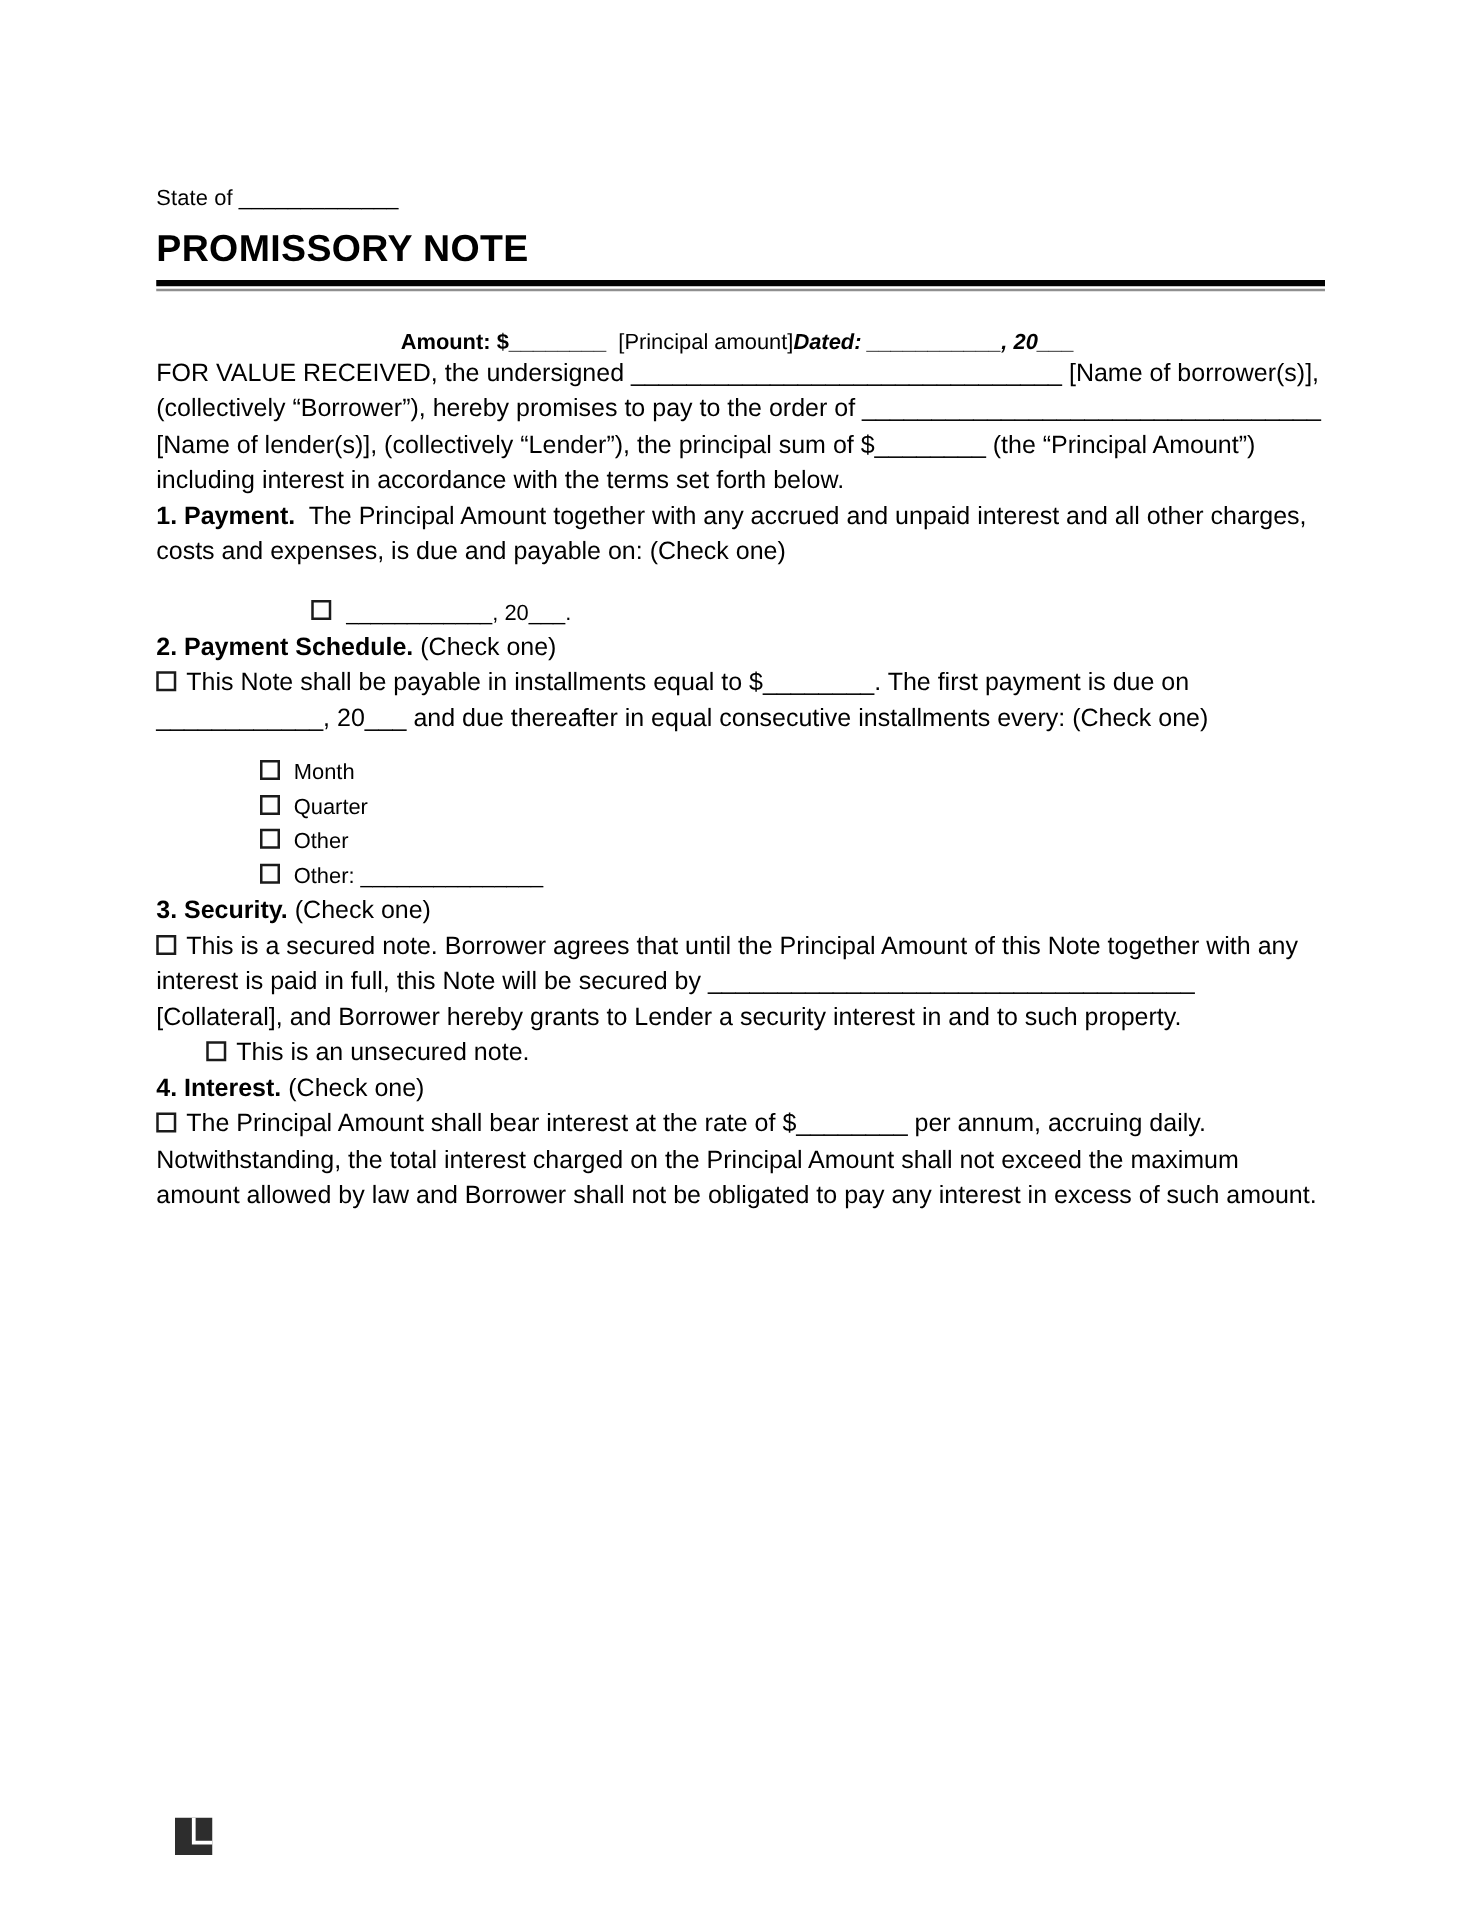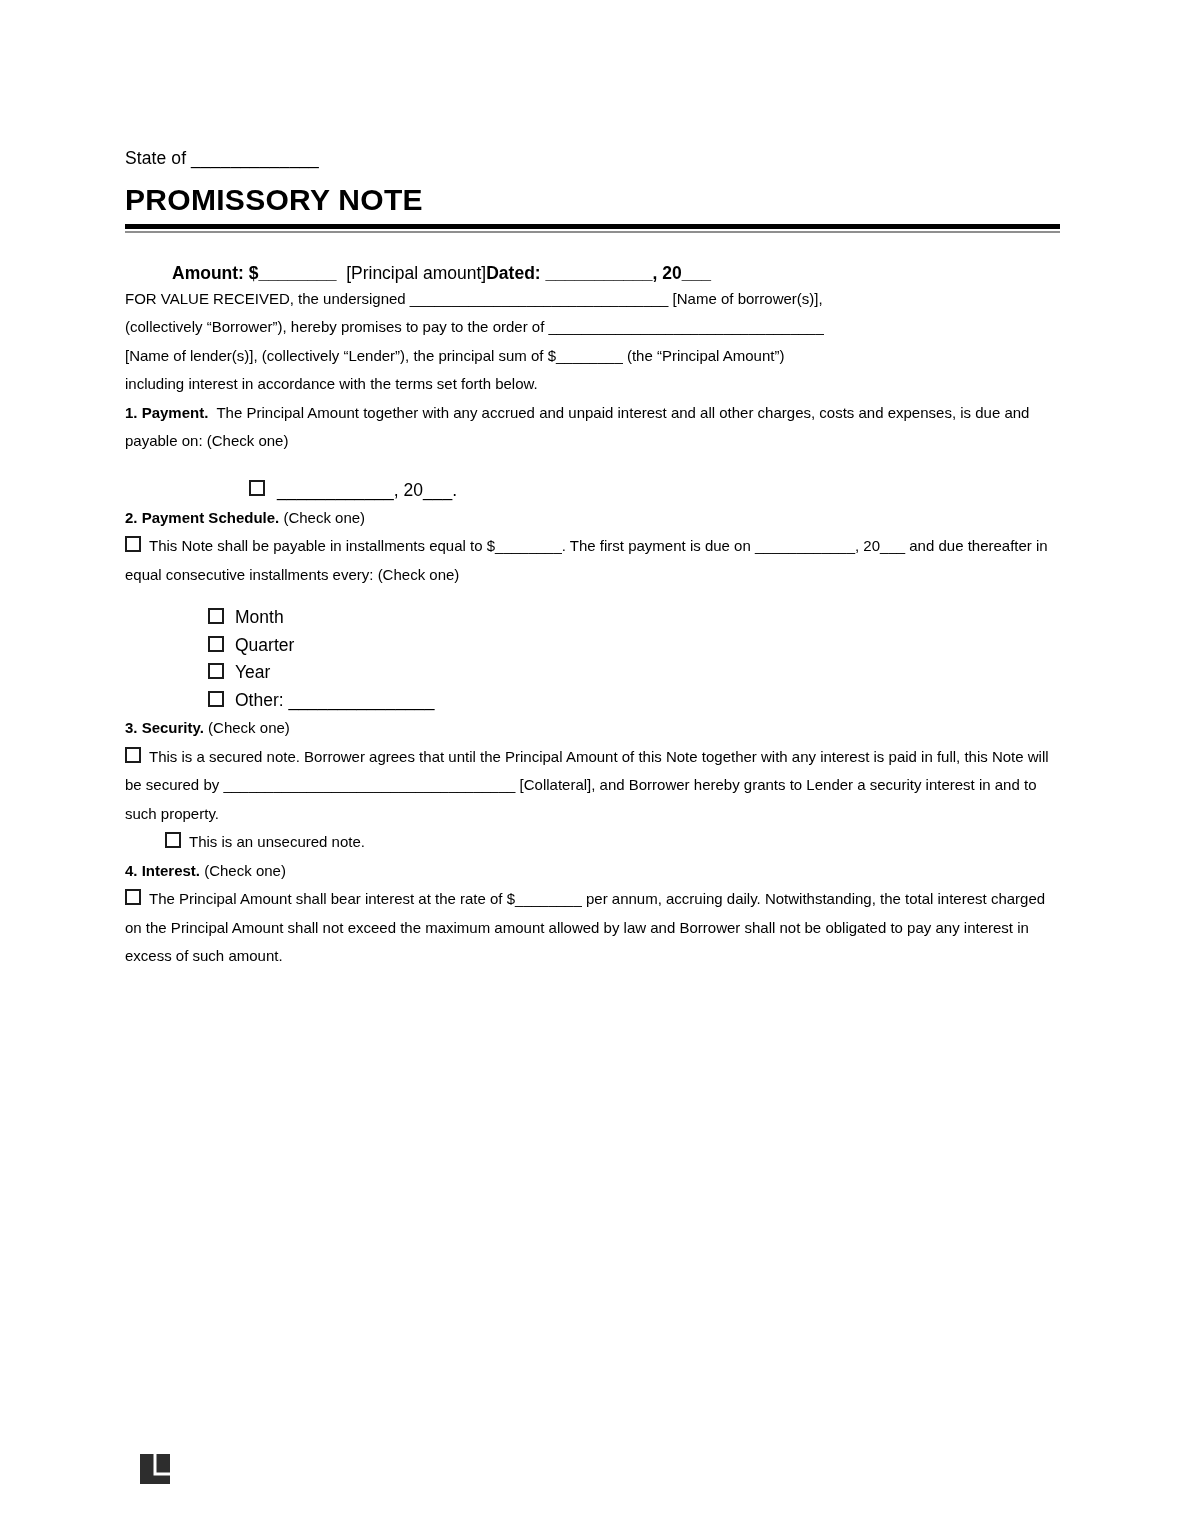--- a/index.html
+++ b/index.html
@@ -53,38 +53,38 @@
   }
   .rule-thin {
     height: 1.5px;
     background: #8f8f8f;
     margin-top: 2px;
   }
 
   
   .amount-row {
     display: flex;
-    justify-content: flex-start;
+    justify-content: center;
     align-items: baseline;
     margin-top: 28px;
     font-size: 17.5px;
     line-height: 24px;
     white-space: nowrap;
-    margin-left: 47px;
   }
   .amount-left { font-weight: bold; }
   .amount-left .plain { font-weight: normal; }
   .amount-right {
     font-weight: bold;
     padding-right: 5px;
+    font-style: italic;
   }
 
   
   p.body-para {
-    font-size: 15px;
+    font-size: 20px;
     line-height: 28.5px;
     margin: 0;
   }
   .p-value {
     margin-top: 24px;
   }
   .p-payment {
     margin-top: 32px;
   }
   .p-allpay {
@@ -223,21 +223,21 @@
       <div class="row">
         <span class="cb"></span>
         <span>Month</span>
       </div>
       <div class="row">
         <span class="cb"></span>
         <span>Quarter</span>
       </div>
       <div class="row">
         <span class="cb"></span>
-        <span>Year</span>
+        <span>Other</span>
       </div>
       <div class="row">
         <span class="cb"></span>
         <span>Other: _______________</span>
       </div>
     </div>
 
 
     <p class="body-para p-security-head"><b>3. Security.</b>
       <span>(Check one)</span></p>

